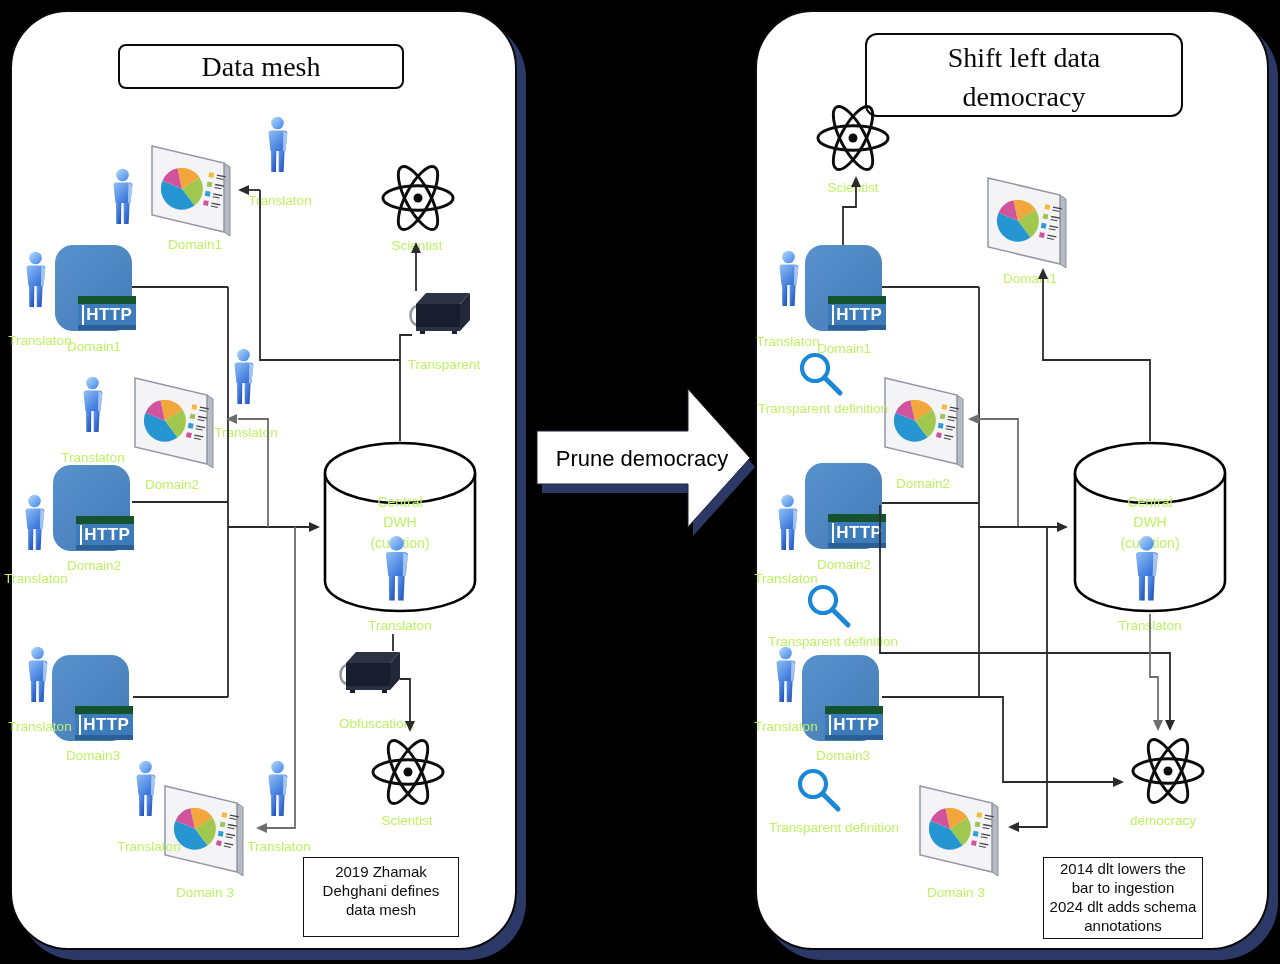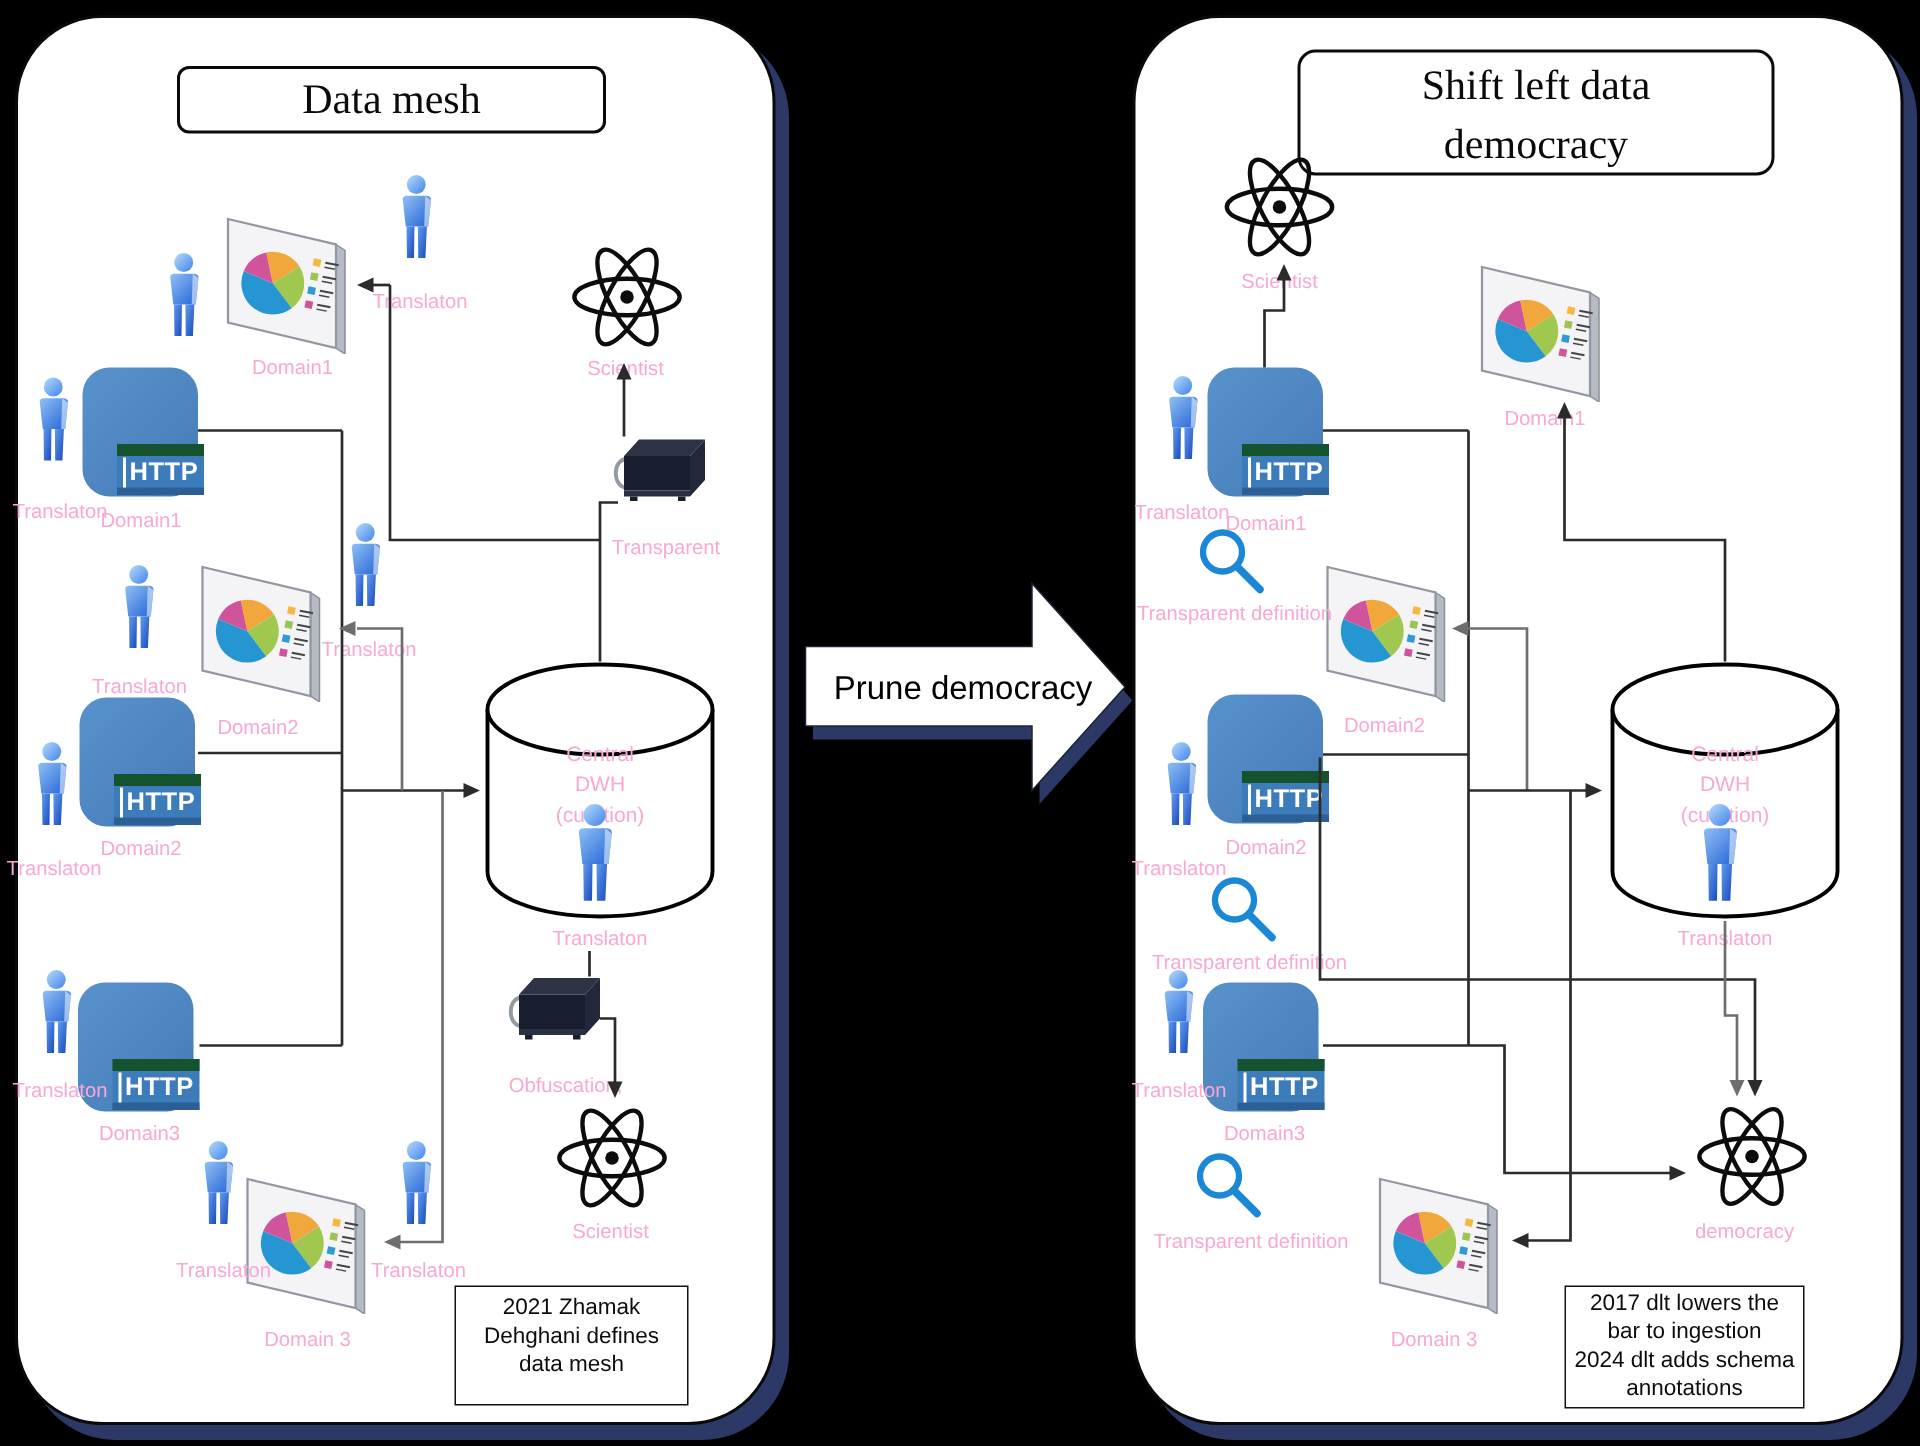--- a/index.html
+++ b/index.html
@@ -4,21 +4,21 @@
 <style>
   html,body{margin:0;padding:0;background:#000;}
   #stage{position:relative;width:1280px;height:964px;background:#000;overflow:hidden;
          font-family:"Liberation Sans",sans-serif;}
   .panel{position:absolute;top:10px;height:936px;background:#fff;border:2.5px solid #0a0a0a;
          border-radius:58px;box-shadow:9px 10px 0 #2c3966;}
   #panel-left{left:10px;width:503px;}
   #panel-right{left:755px;width:510px;}
   .titlebox{position:absolute;background:#fff;border:2px solid #0a0a0a;text-align:center;
             font-family:"Liberation Serif",serif;color:#0a0a0a;}
-  .lbl{position:absolute;font:13.5px/1.12 "Liberation Sans",sans-serif;color:#f9a8d4;
+  .lbl{position:absolute;font:13.5px/1.12 "Liberation Sans",sans-serif;color:#bef264;
        text-align:center;white-space:nowrap;z-index:3;}
   .pre{white-space:pre-line;}
   .icon{position:absolute;z-index:2;}
   .caption{position:absolute;background:#fff;border:1.5px solid #111;color:#0d0d0d;
            text-align:center;z-index:3;font:15px/1.26 "Liberation Sans",sans-serif;
            white-space:pre-line;padding-top:5px;box-sizing:border-box;}
   
   .http{position:absolute;width:82px;height:92px;z-index:2;}
   .http-sq{position:absolute;left:0;top:0;width:77px;height:86px;border-radius:18px;
            background:linear-gradient(135deg,#5892cd 0%,#4a82bd 70%,#3f76b0 100%);}
@@ -217,21 +217,21 @@
   <div class="lbl" style="left:-7px;top:571px;width:86px;">Translaton</div>
   <div class="lbl" style="left:357px;top:618px;width:86px;">Translaton</div>
   <div class="lbl" style="left:-3px;top:719px;width:86px;">Translaton</div>
   <div class="lbl" style="left:334px;top:716px;width:86px;">Obfuscation,</div>
   <div class="lbl" style="left:50px;top:748px;width:86px;">Domain3</div>
   <div class="lbl" style="left:364px;top:813px;width:86px;">Scientist</div>
   <div class="lbl" style="left:106px;top:839px;width:86px;">Translaton</div>
   <div class="lbl" style="left:236px;top:839px;width:86px;">Translaton</div>
   <div class="lbl" style="left:162px;top:885px;width:86px;">Domain 3</div>
 
-  <div class="caption" style="left:303px;top:857px;width:156px;height:80px;">2021 Zhamak
+  <div class="caption" style="left:303px;top:857px;width:156px;height:80px;">2019 Zhamak
 Dehghani defines
 data mesh</div>
 
   <svg id="prune" style="position:absolute;left:0;top:0;z-index:5;" width="1280" height="964">
     <polygon points="542,440 693,440 693,398 755,467 693,536 693,493 542,493" fill="#2c3966"></polygon>
     <polygon points="537,431 688,431 688,389 750,458 688,527 688,484 537,484" fill="#fff" stroke="#1c2434" stroke-width="1"></polygon>
   </svg>
   <div id="prune-label">Prune democracy</div>
 
   <div class="panel" id="panel-right"></div>
@@ -314,21 +314,21 @@
   <div class="lbl" style="left:801px;top:557px;width:86px;">Domain2</div>
   <div class="lbl" style="left:743px;top:571px;width:86px;">Translaton</div>
   <div class="lbl" style="left:757px;top:634px;width:152px;">Transparent definition</div>
   <div class="lbl" style="left:1107px;top:618px;width:86px;">Translaton</div>
   <div class="lbl" style="left:743px;top:719px;width:86px;">Translaton</div>
   <div class="lbl" style="left:800px;top:748px;width:86px;">Domain3</div>
   <div class="lbl" style="left:758px;top:820px;width:152px;">Transparent definition</div>
   <div class="lbl" style="left:913px;top:885px;width:86px;">Domain 3</div>
   <div class="lbl" style="left:1120px;top:813px;width:86px;">democracy</div>
 
-  <div class="caption" style="left:1043px;top:857px;width:160px;height:82px;padding-top:2px;">2017 dlt lowers the
+  <div class="caption" style="left:1043px;top:857px;width:160px;height:82px;padding-top:2px;">2014 dlt lowers the
 bar to ingestion
 2024 dlt adds schema
 annotations</div>
 
   <svg id="lines" width="1280" height="964">
 
     <path class="ln" d="M132,287 H228"></path>
     <path class="ln" d="M132,502 H228"></path>
     <path class="ln" d="M133,697 H228"></path>
     <path class="ln" d="M228,287 V697"></path>

